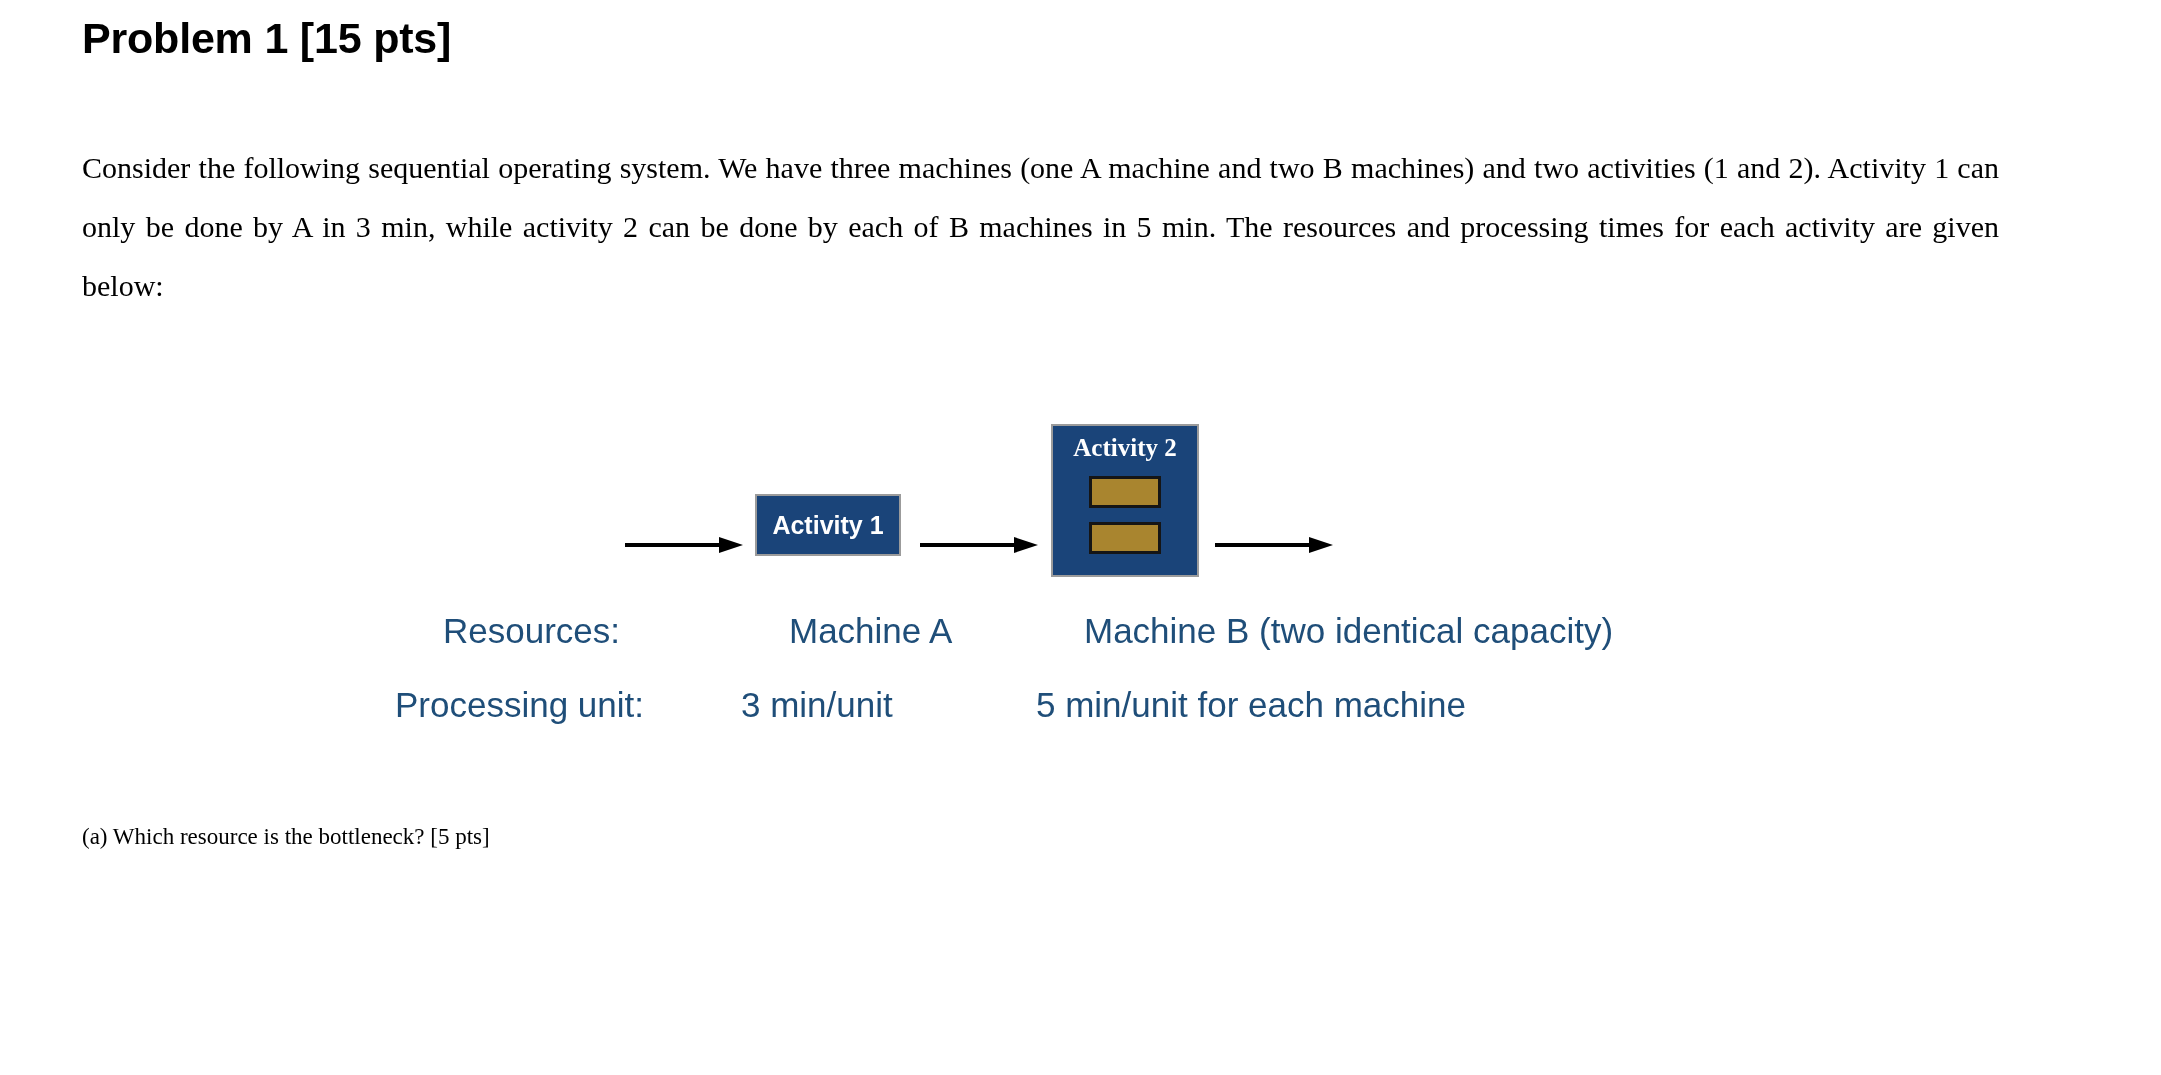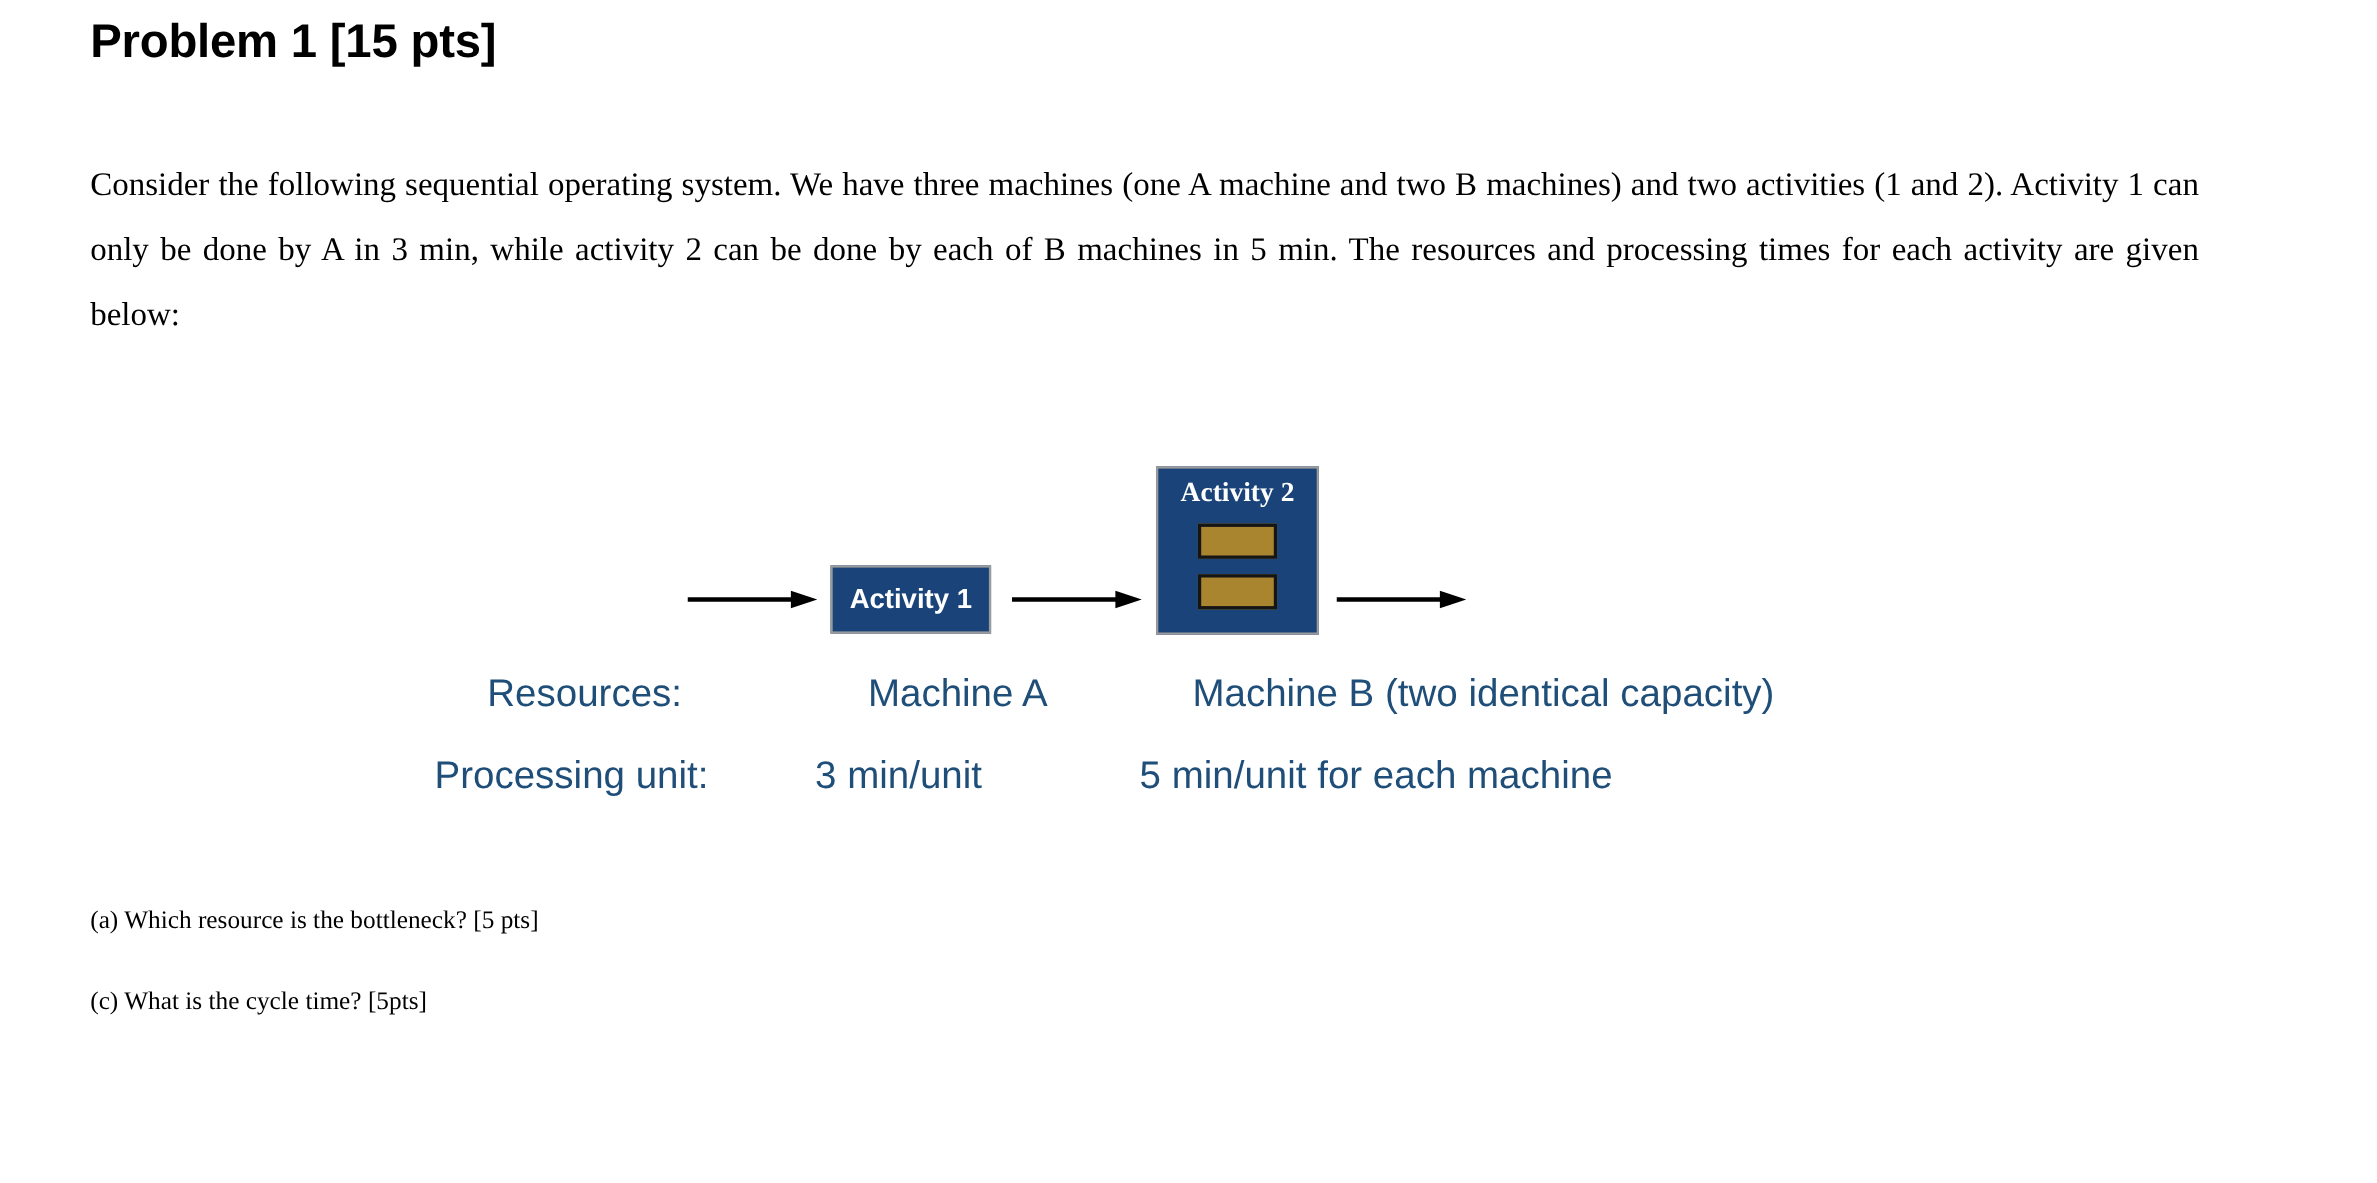--- a/index.html
+++ b/index.html
@@ -64,21 +64,21 @@
   .arrow svg { display: block; }
 
   .arrow-in      { left: 625px;  top: 534px; }
   .arrow-mid     { left: 920px;  top: 534px; }
   .arrow-out     { left: 1215px; top: 534px; }
 
   
   .box-activity1 {
     position: absolute;
     left: 755px;
-    top: 514px;
+    top: 494px;
     width: 146px;
     height: 62px;
     background: #1a4479;
     border: 2px solid #9b9b9b;
     box-sizing: border-box;
     display: flex;
     align-items: center;
     justify-content: center;
   }
   .box-activity1 .box-label {
@@ -224,16 +224,15 @@
         <span class="spec-cell spec-col-label">Processing unit:</span>
         <span class="spec-cell spec-col-a">3 min/unit</span>
         <span class="spec-cell spec-col-b">5 min/unit for each machine</span>
       </div>
 
     </div>
   </div>
 
   <div class="questions">
     <div class="question-item">(a) Which resource is the bottleneck? [5 pts]</div>
-    <div class="question-item">(c) What is the cycle time? [5pts]</div>
   </div>
 
 </div>
 
 </body></html>

